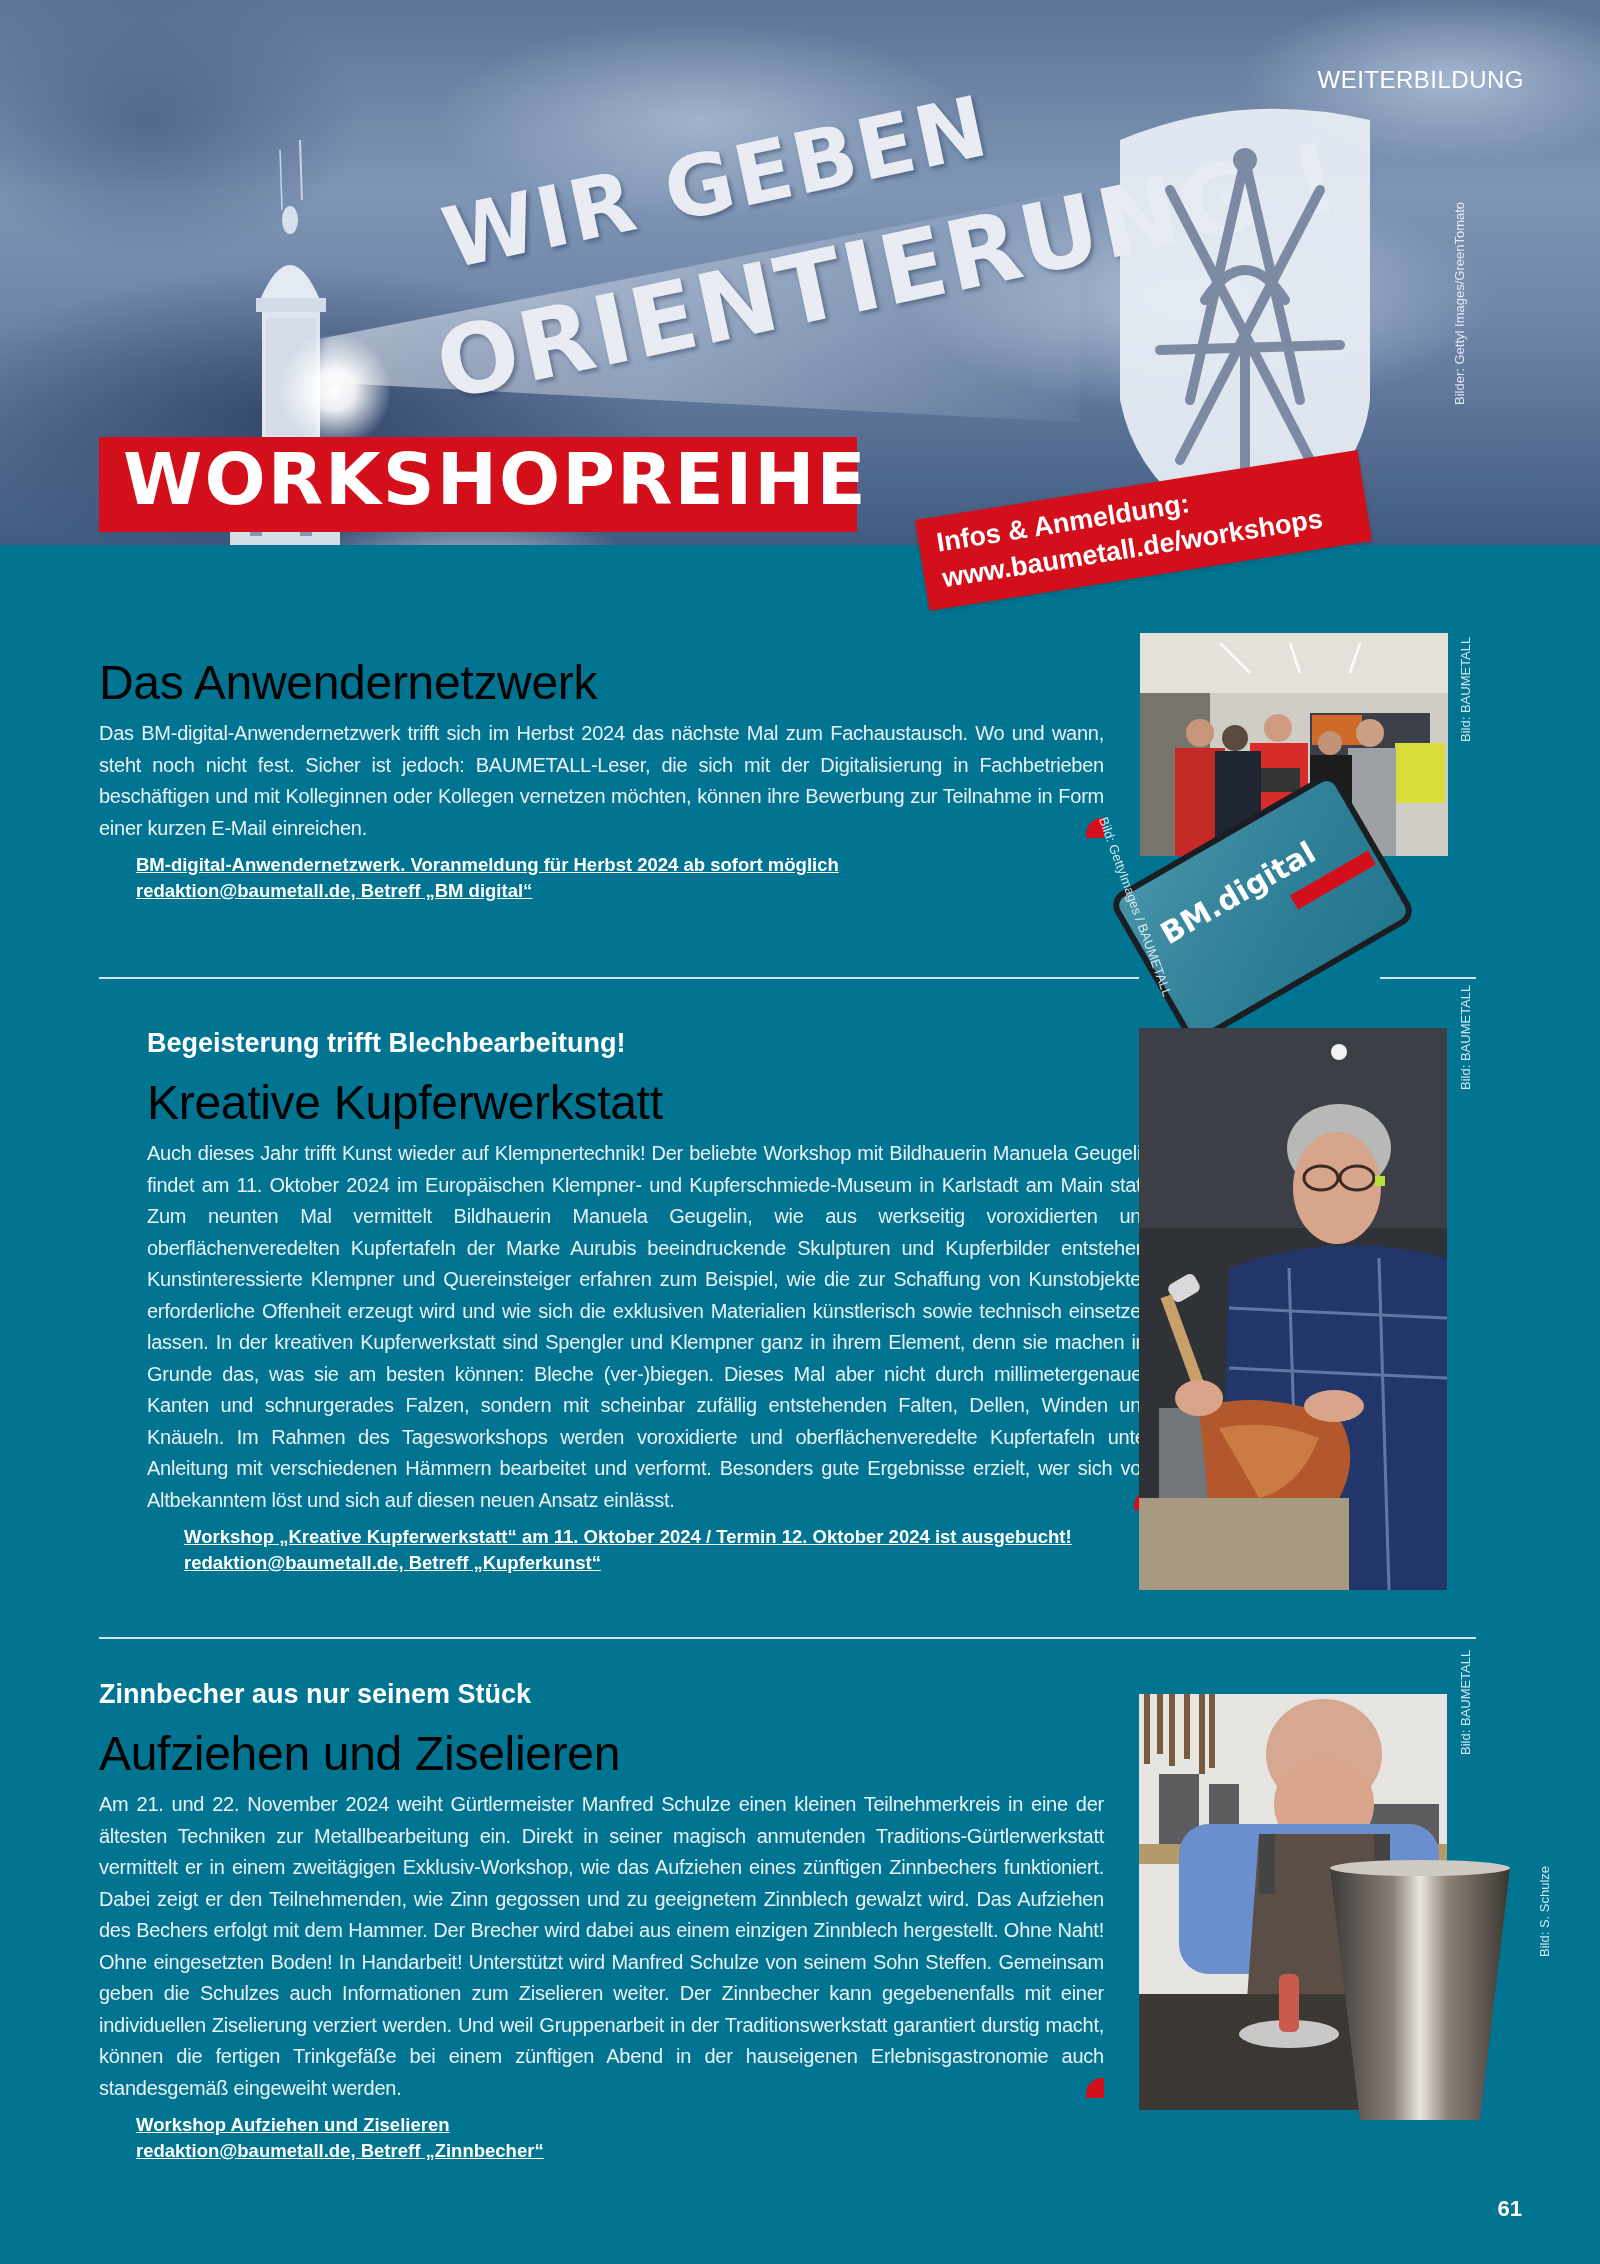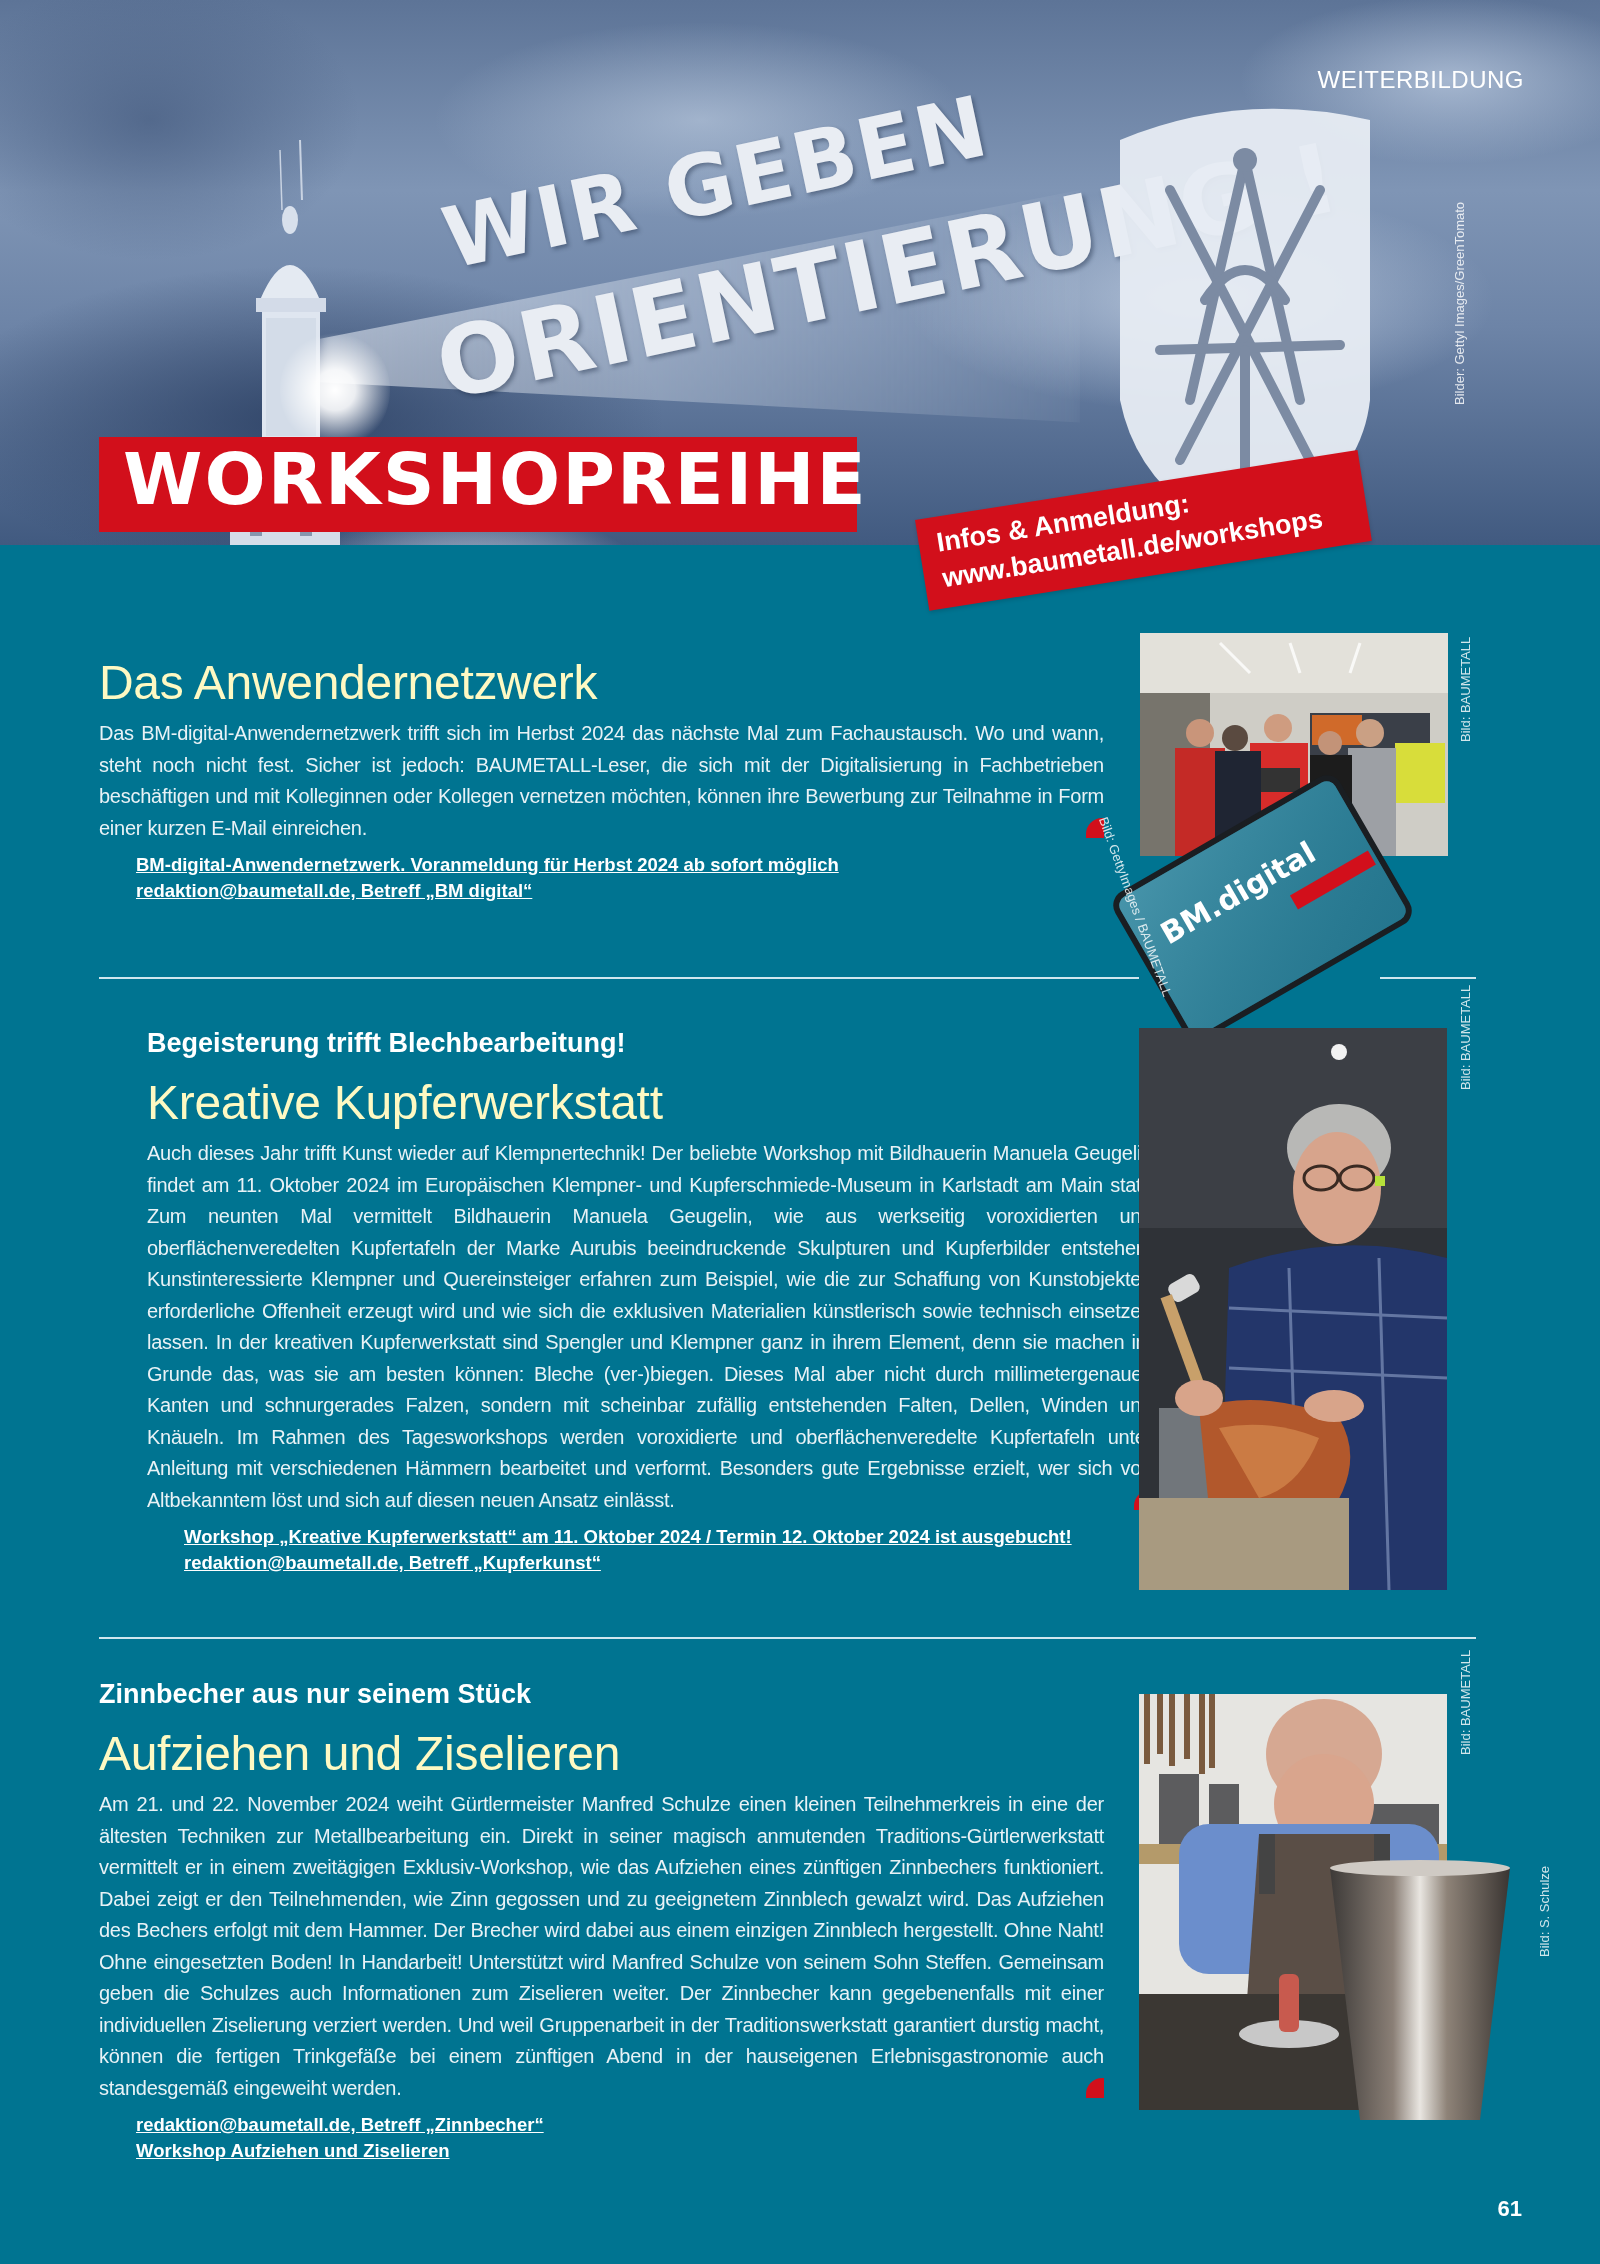--- a/index.html
+++ b/index.html
@@ -59,21 +59,21 @@
   .info-tag {
     position: absolute; left: 915px; top: 520px; width: 448px; height: 92px; background: #d20f1b;
     transform: rotate(-9deg); transform-origin: left top; padding: 8px 0 0 18px;
     box-shadow: 0 2px 4px rgba(0,0,0,.15);
   }
   .info-tag div { font-weight: bold; font-size: 27px; line-height: 36px; color: #fff; white-space: nowrap; }
 
   
   .article { position: absolute; left: 99px; width: 1005px; }
   .kicker { font-weight: bold; font-size: 27px; line-height: 34px; color: #fff; }
-  .headline { font-size: 48px; line-height: 58px; color: #fef9c3; margin-top: 14px; letter-spacing: -.3px; }
+  .headline { font-size: 48px; line-height: 58px; color: #000000; margin-top: 14px; letter-spacing: -.3px; }
   .body-text {
     font-size: 20px; line-height: 31.5px; color: #e8f2f6; text-align: justify; margin-top: 6px;
     hyphens: manual; letter-spacing: -.25px;
   }
   .end-mark {
     display: inline-block; width: 18px; height: 20px; background: #d20f1b;
     border-radius: 16px 0 0 0; vertical-align: -2px; float: right; margin-top: 5px;
   }
   .info-block { margin-top: 8px; padding-left: 37px; }
   .info-block div { font-weight: bold; font-size: 18.5px; line-height: 26px; color: #fff; white-space: nowrap; text-decoration: underline; }
@@ -241,22 +241,22 @@
 </div>
 <div class="credit-vert" style="left:1458px; top:1090px;">Bild: BAUMETALL</div>
 
 <div class="rule" style="left:99px; top:1637px; width:1377px;"></div>
 
 <div class="article" style="top:1677px;">
   <div class="kicker">Zinnbecher aus nur seinem Stück</div>
   <div class="headline">Aufziehen und Ziselieren</div>
   <p class="body-text"><span>Am 21. und 22. November 2024 weiht Gürtlermeister Manfred Schulze einen kleinen Teilnehmerkreis in eine der ältesten Techniken zur Metallbearbeitung ein. Direkt in seiner magisch anmutenden Traditions-Gürtlerwerkstatt vermittelt er in einem zweitägigen Exklusiv-Workshop, wie das Aufziehen eines zünftigen Zinnbechers funktioniert. Dabei zeigt er den Teilnehmenden, wie Zinn gegossen und zu geeignetem Zinnblech gewalzt wird. Das Aufziehen des Bechers erfolgt mit dem Hammer. Der Brecher wird dabei aus einem einzigen Zinnblech hergestellt. Ohne Naht! Ohne eingesetzten Boden! In Handarbeit! Unterstützt wird Manfred Schulze von seinem Sohn Steffen. Gemeinsam geben die Schulzes auch Informationen zum Ziselieren weiter. Der Zinnbecher kann gegebenenfalls mit einer individuellen Ziselierung verziert werden. Und weil Gruppenarbeit in der Traditionswerkstatt garantiert durstig macht, können die fertigen Trinkgefäße bei einem zünftigen Abend in der hauseigenen Erlebnisgastronomie auch standesgemäß eingeweiht werden.</span><span class="end-mark"></span></p>
   <div class="info-block">
+    <div>Workshop Aufziehen und Ziselieren</div>
     <div>redaktion@baumetall.de, Betreff „Zinnbecher“</div>
-    <div>Workshop Aufziehen und Ziselieren</div>
   </div>
 </div>
 
 <div class="photo" style="left:1139px; top:1694px; width:308px; height:416px;">
   <svg width="308" height="416" viewBox="0 0 308 416">
     <rect width="308" height="416" fill="#e6e5e1"></rect>
     <g fill="#7a5a3e">
         <rect x="5" y="0" width="6" height="70"></rect>
         <rect x="18" y="0" width="6" height="60"></rect>
         <rect x="30" y="0" width="6" height="72"></rect>

